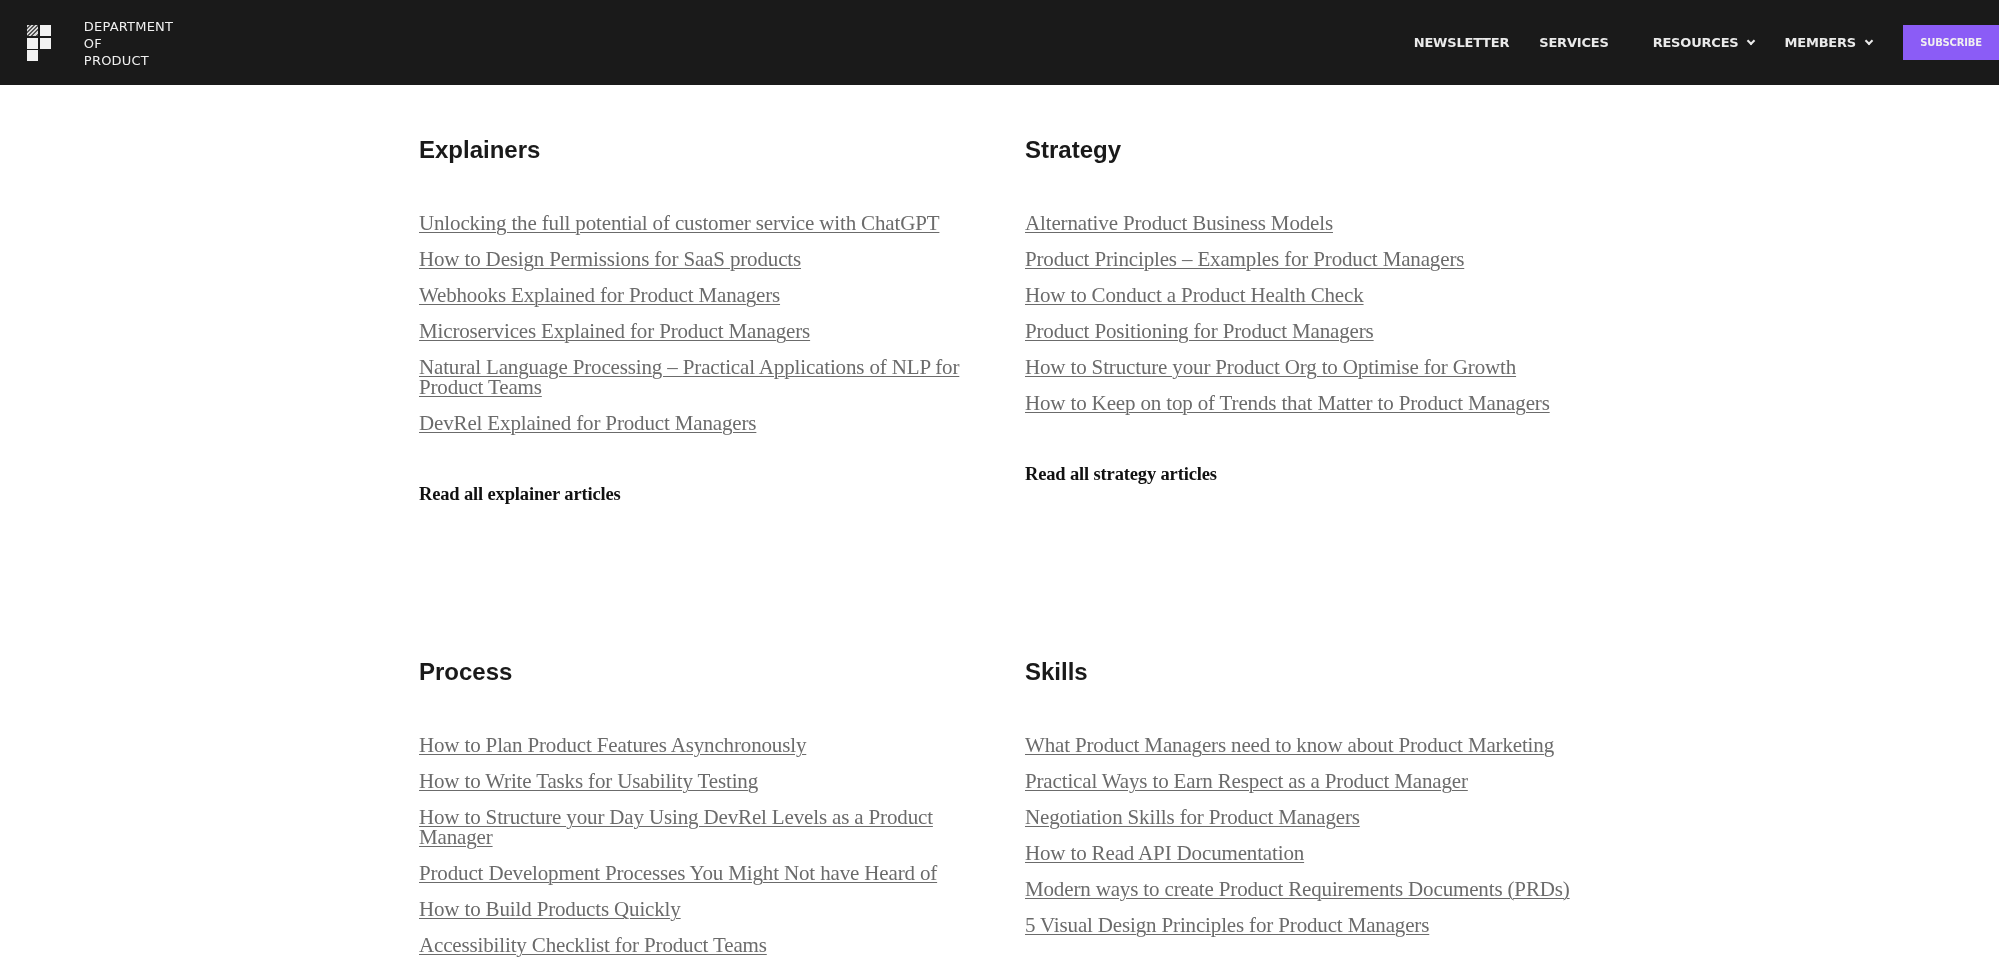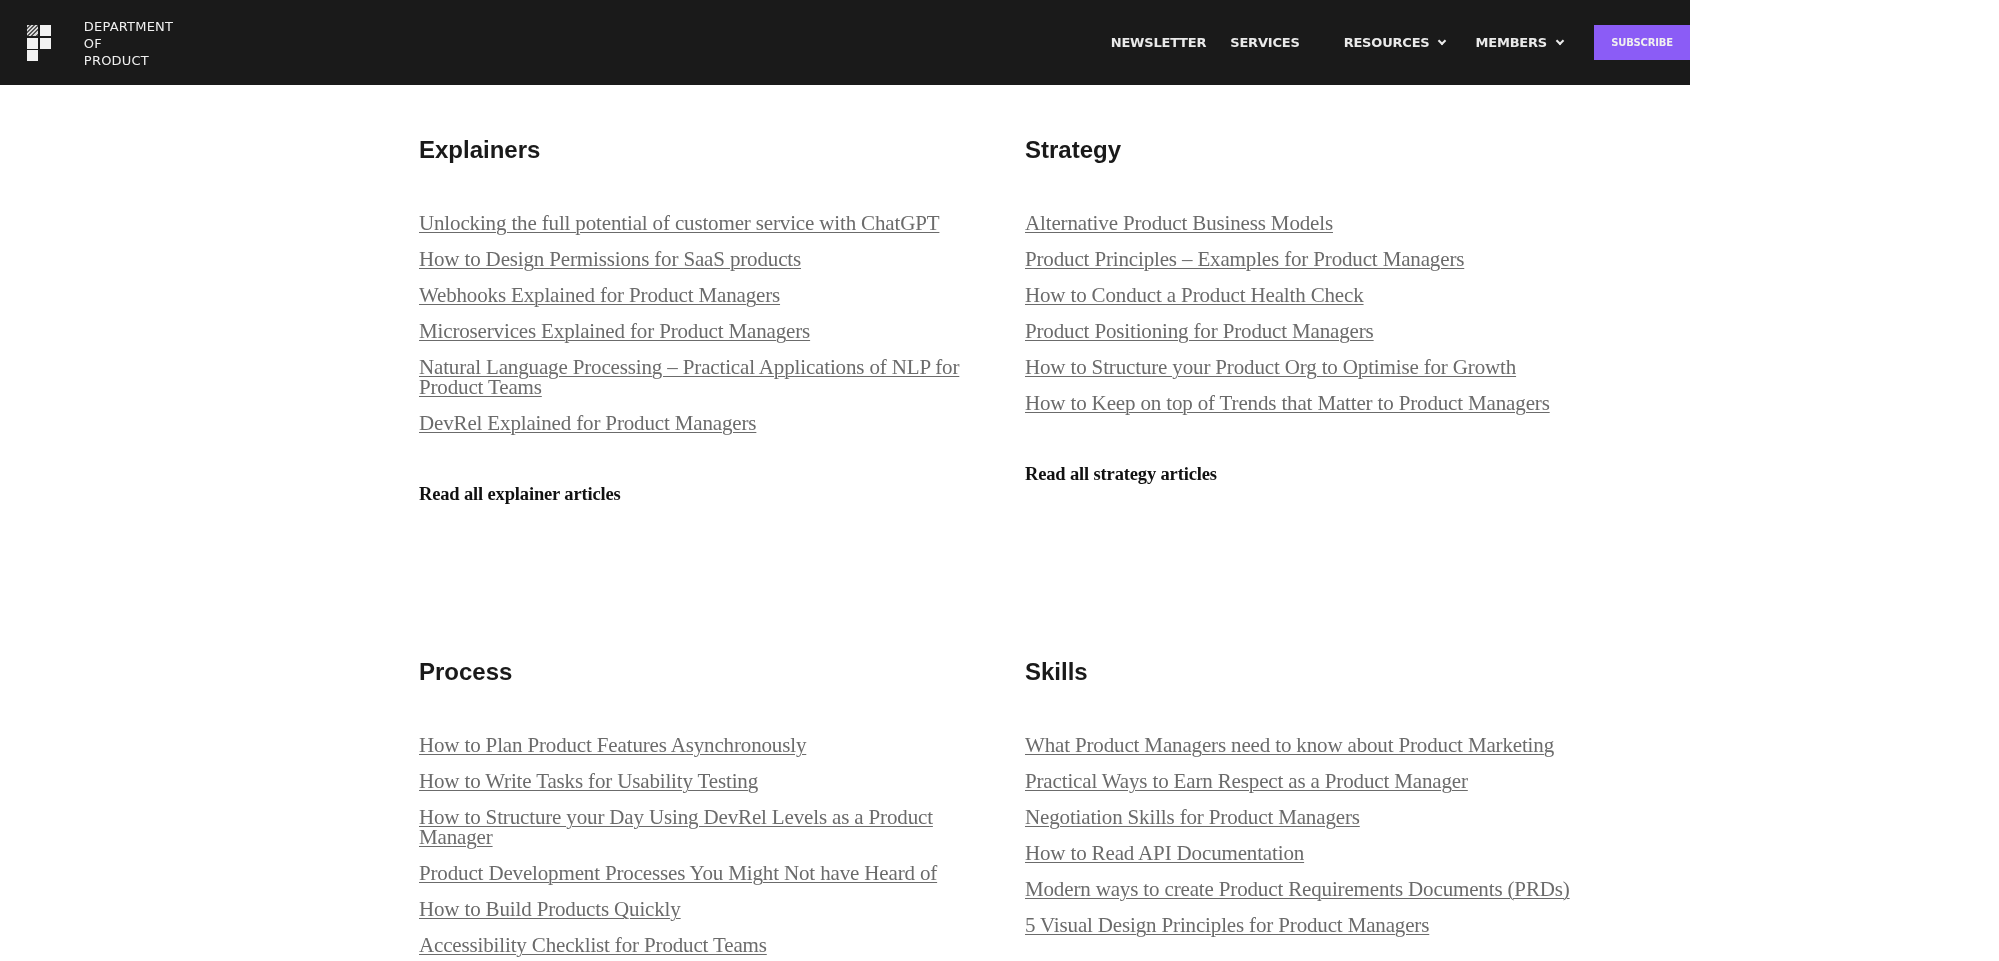--- a/index.html
+++ b/index.html
@@ -1,20 +1,20 @@
 <!DOCTYPE html>
 <html><head>
 <meta charset="utf-8">
 <style>
   * { box-sizing: border-box; margin: 0; padding: 0; }
   html, body { width: 1999px; height: 961px; overflow: hidden; background: #ffffff; }
   body { position: relative; font-family: "Liberation Serif", serif; }
 
   .header {
-    position: absolute; left: 0; top: 0; width: 1690px; height: 85px;
+    position: absolute; left: 0; top: 0; width: 1999px; height: 85px;
     background: #1a1a1a;
   }
   .logo {
     position: absolute; left: 27px; top: 23px; width: 160px; height: 40px;
     display: flex; align-items: center; text-decoration: none;
   }
   .logo-mark {
     position: relative; width: 28px; height: 36px; margin-right: 31px;
   }
   .logo-mark span {
@@ -32,21 +32,21 @@
   }
   .nav {
     position: absolute; right: 0; top: 0; height: 85px;
     display: flex; align-items: center;
   }
   .nav-item {
     font-family: "DejaVu Sans", sans-serif; font-size: 13px; font-weight: bold;
     color: #eaeaea; text-transform: uppercase; text-decoration: none;
     display: flex; align-items: center; letter-spacing: -0.2px;
   }
-  .nav-item.newsletter { margin-right: 24px; }
+  .nav-item.newsletter { margin-right: 30px; }
   .nav-item.services { margin-right: 44px; }
   .nav-item.resources { margin-right: 30px; }
   .nav-item.members { margin-right: 31px; }
   .chev {
     display: inline-block; width: 6px; height: 6px; margin-left: 10px; margin-top: -4px;
     border-right: 2px solid #eaeaea; border-bottom: 2px solid #eaeaea;
     transform: rotate(45deg);
   }
   .subscribe {
     background: #8b5cf6; color: #f0f0f0; height: 35px; width: 96px;

